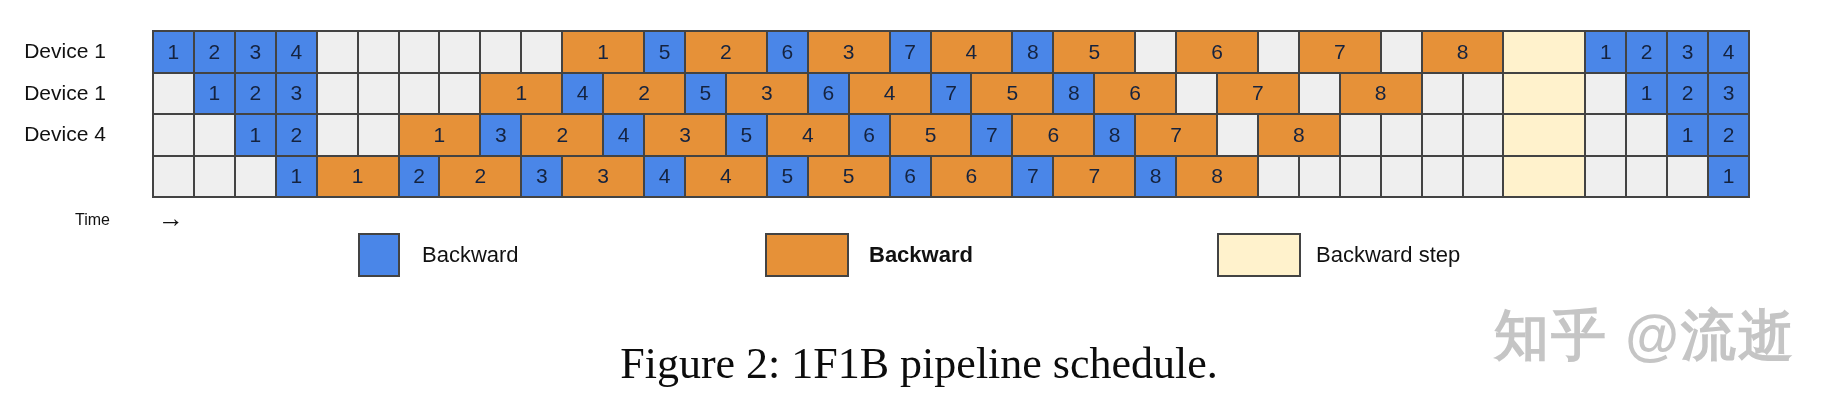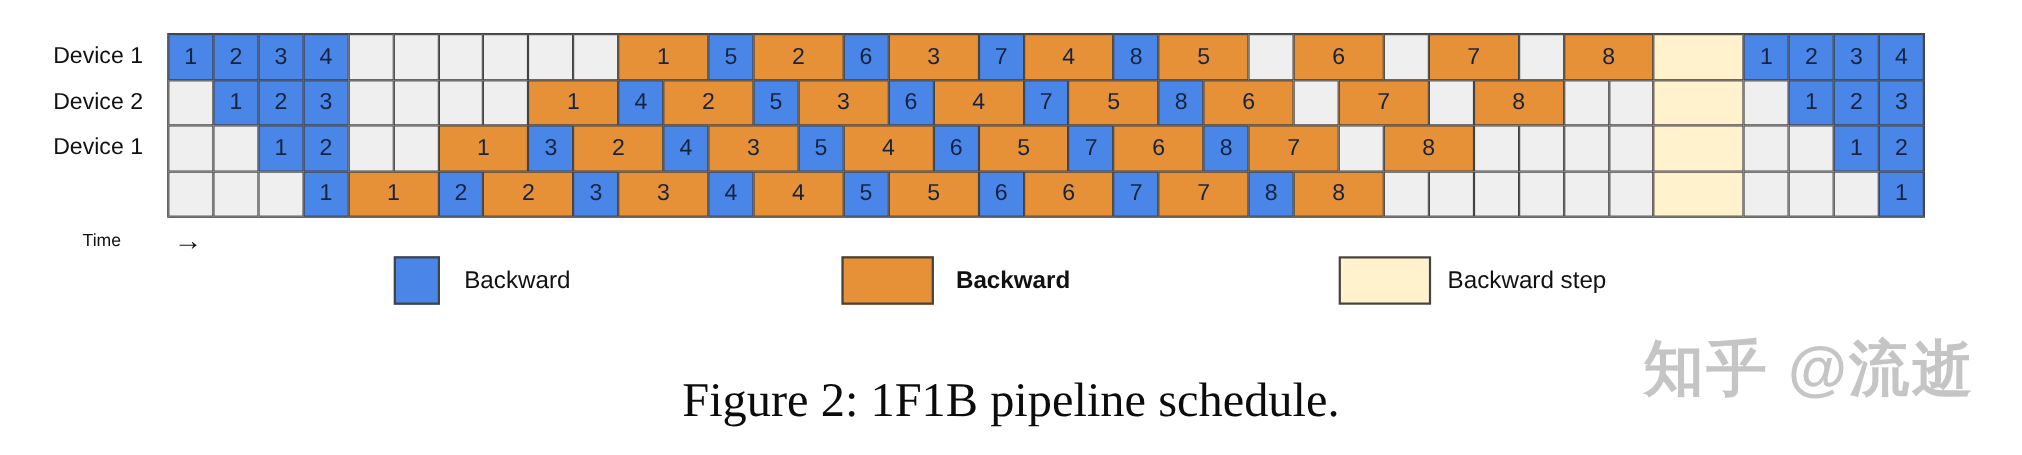--- a/index.html
+++ b/index.html
@@ -3,21 +3,21 @@
 <meta charset="utf-8">
 <style>
   html,body{margin:0;padding:0;background:#ffffff;}
   body{
     width:1838px;height:414px;position:relative;overflow:hidden;
     font-family:"Liberation Sans", sans-serif;color:#111;
   }
   
   .labels-col{position:absolute;left:0;top:30px;width:152px;}
   .device-label{
-    height:41.5px;line-height:41.5px;text-align:right;
+    height:41.5px;line-height:41.5px;text-align:center;
     padding-right:22px;box-sizing:border-box;width:152px;
     font-size:21px;color:#111;
   }
   
   .grid{
     position:absolute;left:152px;top:30px;width:1596px;
     border:1px solid #434343;box-sizing:content-box;
   }
   .grid-row{
     display:grid;grid-template-columns:repeat(39,1fr);
@@ -57,22 +57,22 @@
     position:absolute;top:299px;right:43px;
     font-size:55px;font-weight:bold;color:#c5c5c5;
     letter-spacing:2px;white-space:nowrap;
   }
 </style>
 </head>
 <body>
 
 <div class="labels-col" id="labels-col">
     <div class="device-label">Device 1</div>
-    <div class="device-label">Device 2</div>
     <div class="device-label">Device 1</div>
+    <div class="device-label">Device 4</div>
   </div>
 
 <div class="grid" id="grid">
     <div class="grid-row">
       <div class="cell" style="background: rgb(74, 134, 232);">
         <span>1</span>
       </div>
       <div class="cell" style="background: rgb(74, 134, 232);">
         <span>2</span>
       </div>

